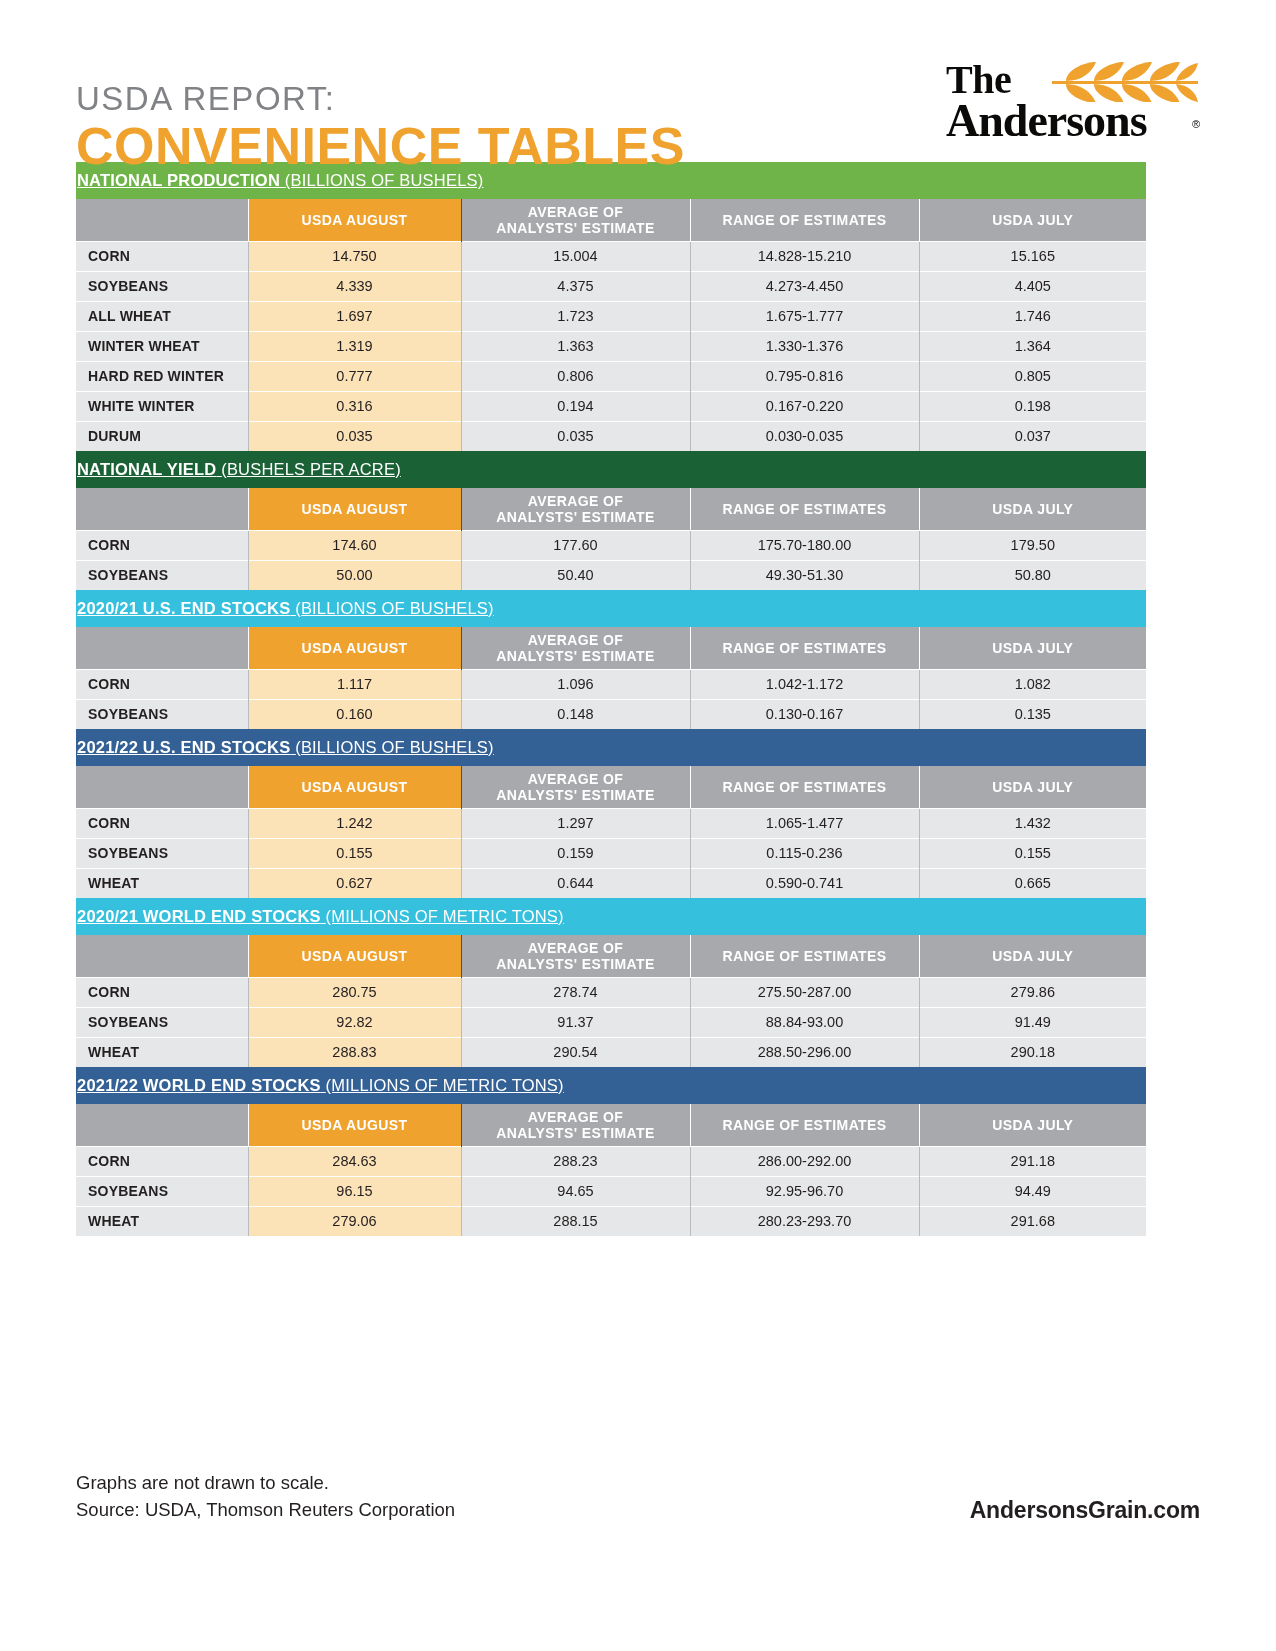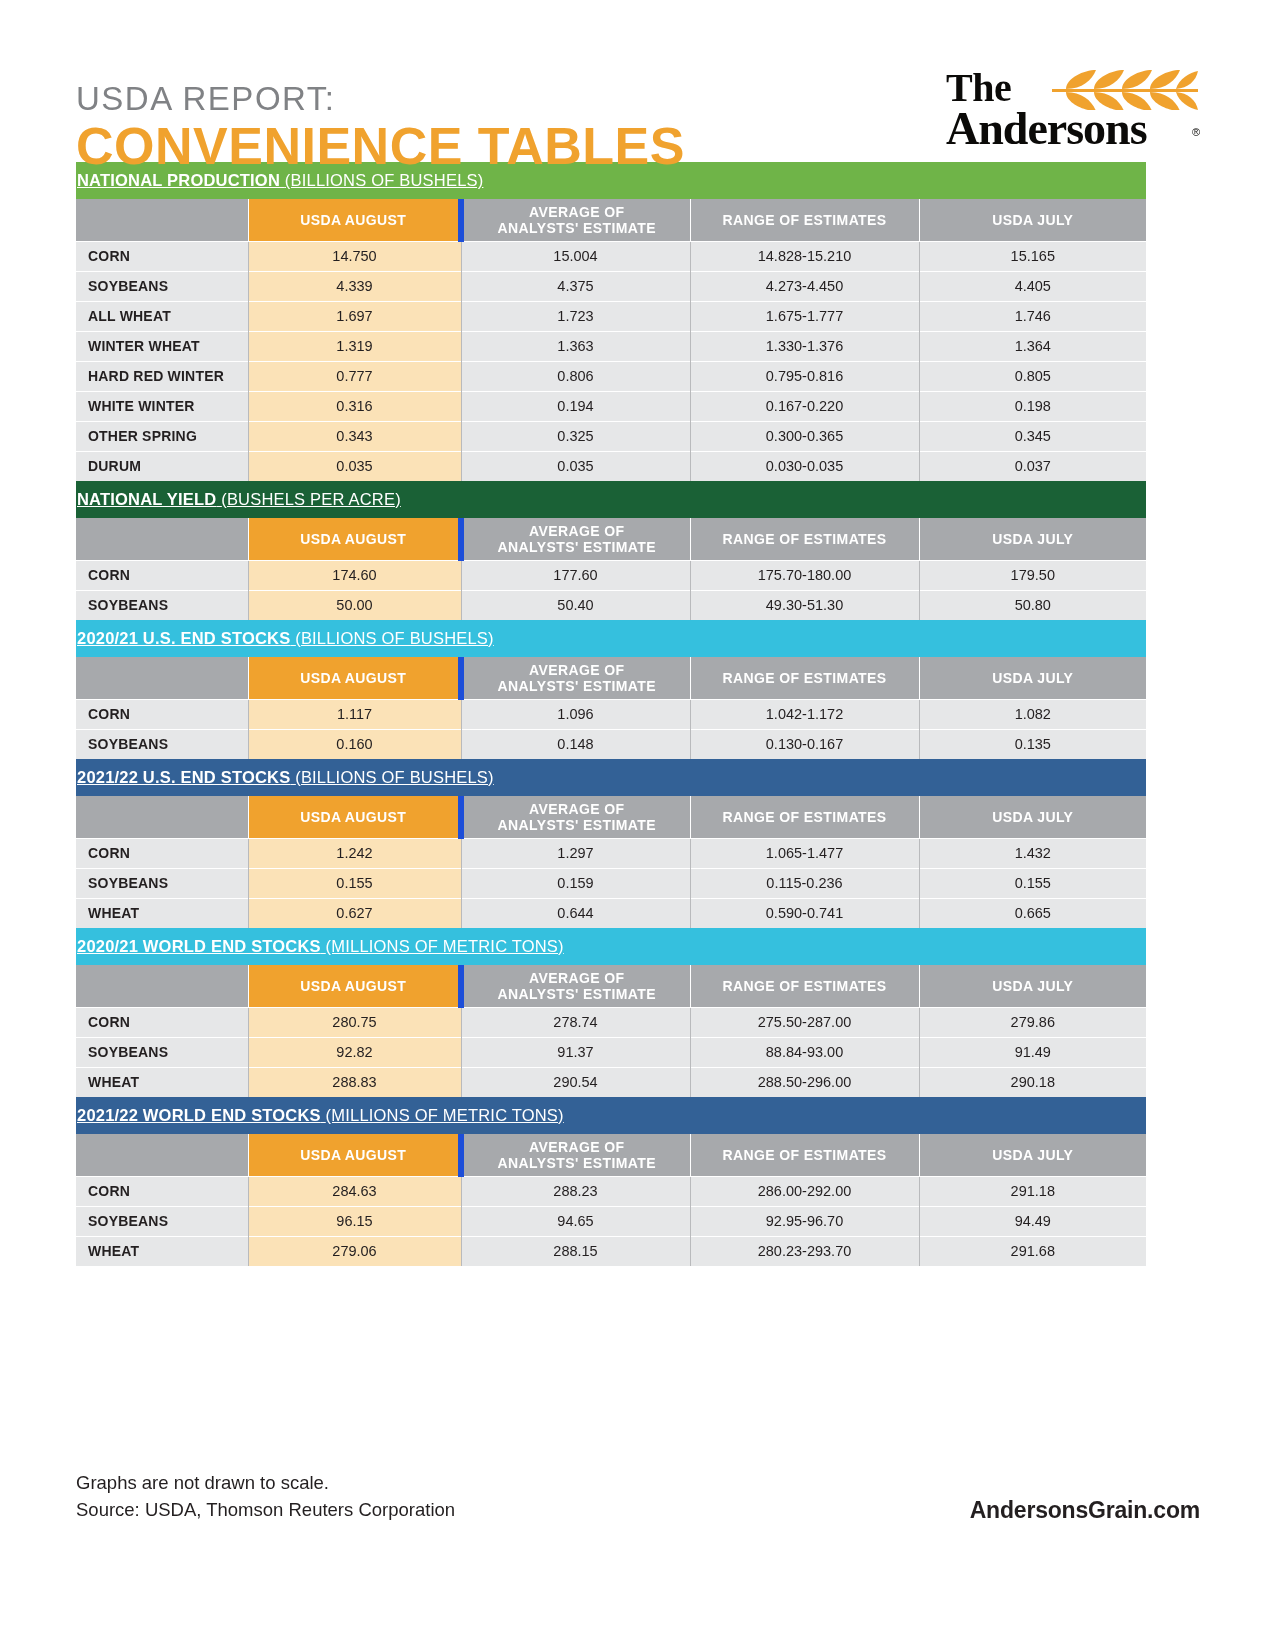--- a/index.html
+++ b/index.html
@@ -36,21 +36,21 @@
     font-size: 52px;
     font-weight: bold;
     letter-spacing: 0.5px;
     color: #F0A22E;
     line-height: 1.12;
     font-family: "Liberation Sans", sans-serif;
   }
   .logo {
     position: absolute;
     right: 0px;
-    top: 64px;
+    top: 56px;
     width: 260px;
     height: 96px;
   }
   .logo-the {
     position: absolute;
     left: 6px; top: 0px;
     font-family: "Liberation Serif", serif;
     font-weight: bold;
     font-size: 40px;
     color: #0b0a08;
@@ -107,21 +107,21 @@
     font-size: 14px;
     letter-spacing: 0.4px;
     height: 42px;
     padding: 4px 6px;
     border-right: 1px solid #ffffff;
     line-height: 1.15;
   }
   tr.colhead-row td.blank { background: #a7a9ac; }
   tr.colhead-row td.aug {
     background: #F0A22E;
-    border-right: 6px solid #1d4ed8;
+    border-right: 1px solid #1d4ed8;
   }
   tr.colhead-row td:last-child { border-right: none; }
 
   tr.data-row td {
     height: 30px;
     font-size: 14.5px;
     text-align: center;
     color: #231f20;
     background: #e6e7e8;
     border-top: 1px solid #ffffff;
@@ -259,27 +259,20 @@
             <td>0.805</td>
           </tr>
           <tr class="data-row">
             <td class="rowlabel">WHITE WINTER</td>
             <td class="aug-cell">0.316</td>
             <td>0.194</td>
             <td>0.167-0.220</td>
             <td>0.198</td>
           </tr>
           <tr class="data-row">
-            <td class="rowlabel">OTHER SPRING</td>
-            <td class="aug-cell">0.343</td>
-            <td>0.325</td>
-            <td>0.300-0.365</td>
-            <td>0.345</td>
-          </tr>
-          <tr class="data-row">
             <td class="rowlabel">DURUM</td>
             <td class="aug-cell">0.035</td>
             <td>0.035</td>
             <td>0.030-0.035</td>
             <td>0.037</td>
           </tr>
           <tr class="section-row">
             <td colspan="5" style="background: rgb(26, 97, 54);"><span class="sec-strong">NATIONAL YIELD</span> <span class="sec-light">(BUSHELS PER ACRE)</span></td>
           </tr>
           <tr class="colhead-row">

